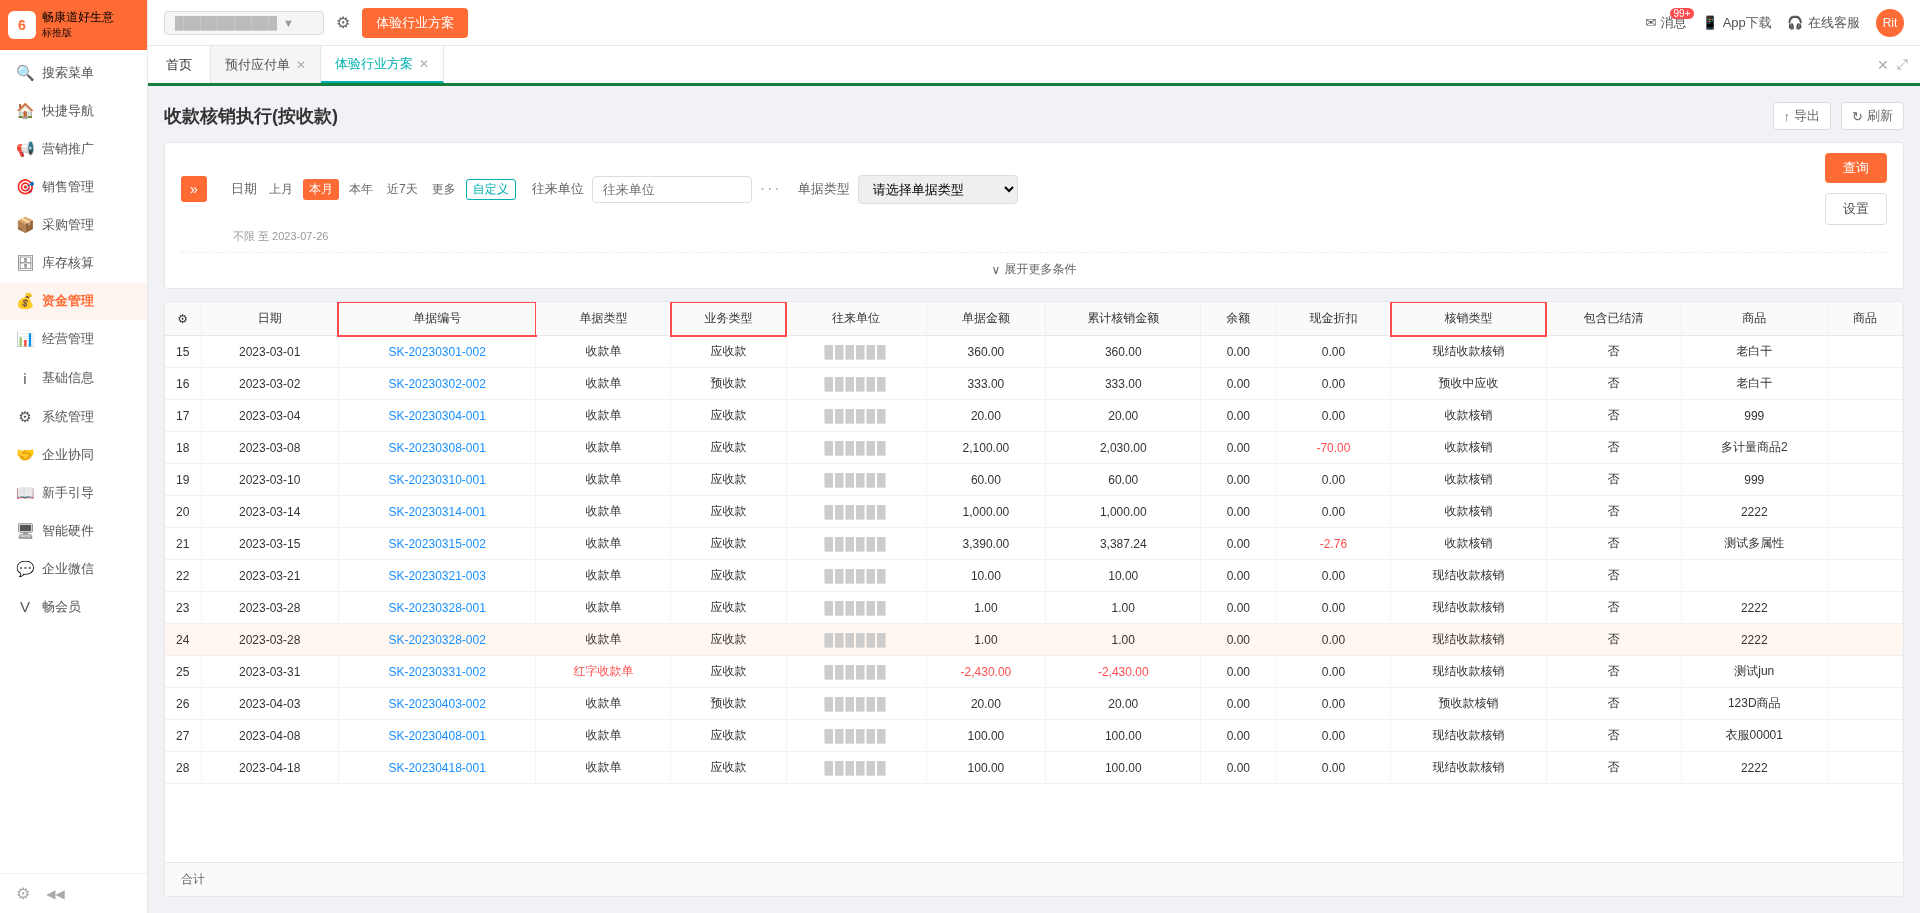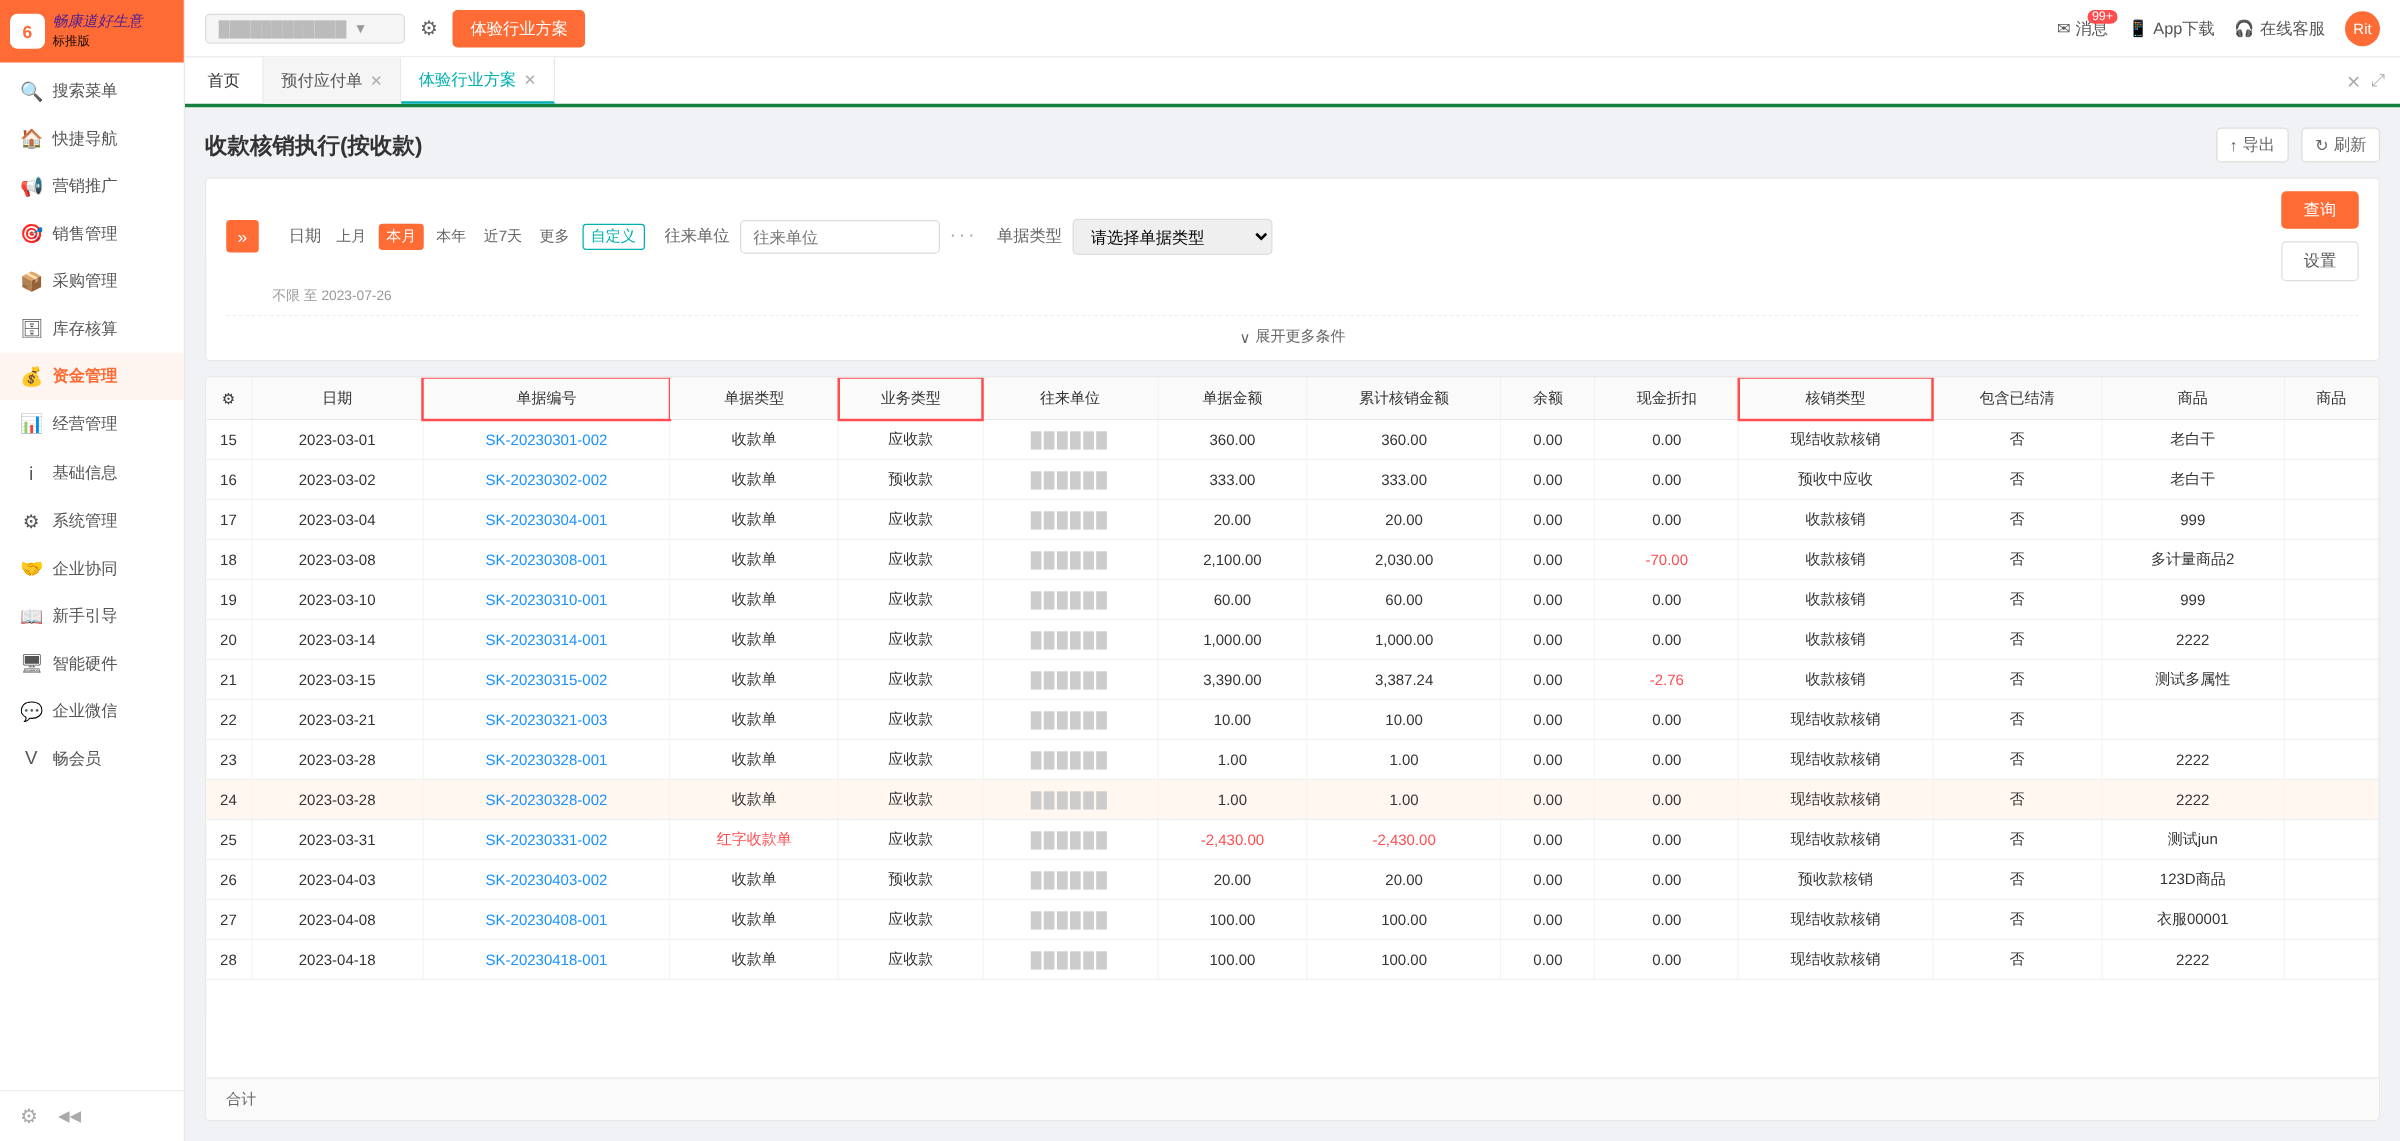--- a/index.html
+++ b/index.html
@@ -2,21 +2,21 @@
 <html><head>
   <meta charset="utf-8">
   <style>
     * { box-sizing: border-box; margin: 0; padding: 0; }
     body { font-family: 'Microsoft YaHei', Arial, sans-serif; font-size: 13px; background: #f5f5f5; display: flex; height: 913px; overflow: hidden; }
 
     
     .sidebar { width: 148px; background: #fff; border-right: 1px solid #e8e8e8; display: flex; flex-direction: column; height: 100%; }
     .sidebar-logo { background: #ff6b35; padding: 10px 8px; display: flex; align-items: center; gap: 6px; }
     .sidebar-logo-icon { width: 28px; height: 28px; background: #fff; border-radius: 6px; display: flex; align-items: center; justify-content: center; color: #ff6b35; font-weight: bold; font-size: 14px; }
-    .sidebar-logo-text { color: #4c1d95; font-size: 12px; line-height: 1.3; font-style: italic; }
+    .sidebar-logo-text { color: #000000; font-size: 12px; line-height: 1.3; }
     .sidebar-logo-sub { font-size: 10px; opacity: 0.9; }
     .sidebar-nav { flex: 1; overflow-y: auto; padding: 4px 0; }
     .sidebar-item { display: flex; align-items: center; gap: 8px; padding: 10px 16px; cursor: pointer; color: #555; font-size: 13px; }
     .sidebar-item.active { background: #fff5f0; color: #ff6b35; font-weight: bold; }
     .sidebar-item-icon { font-size: 15px; width: 18px; text-align: center; }
     .sidebar-bottom { padding: 10px 16px; display: flex; align-items: center; gap: 16px; border-top: 1px solid #f0f0f0; }
     .sidebar-bottom-icon { color: #aaa; cursor: pointer; font-size: 16px; }
 
     
     .main { flex: 1; display: flex; flex-direction: column; overflow: hidden; }
@@ -257,21 +257,21 @@
           <span class="filter-label">单据类型</span>
           <select class="filter-select">
             <option value="">请选择单据类型</option>
           </select>
         </div>
         <div style="margin-left:auto; display:flex; flex-direction:column; gap:4px;">
           <button class="filter-query-btn">查询</button>
           <button class="filter-settings-btn">设置</button>
         </div>
       </div>
-      <div style="font-size:11px; color:#999; margin-top:4px; margin-left:37px;">不限 至 2023-07-26</div>
+      <div style="font-size:11px; color:#999; margin-top:4px; margin-left:52px;">不限 至 2023-07-26</div>
       <div class="filter-expand-row">
         <span class="filter-expand-text">
           <span>∨</span>
           <span>展开更多条件</span>
         </span>
       </div>
     </div>
 
     <div class="table-container">
       <div class="table-scroll">

